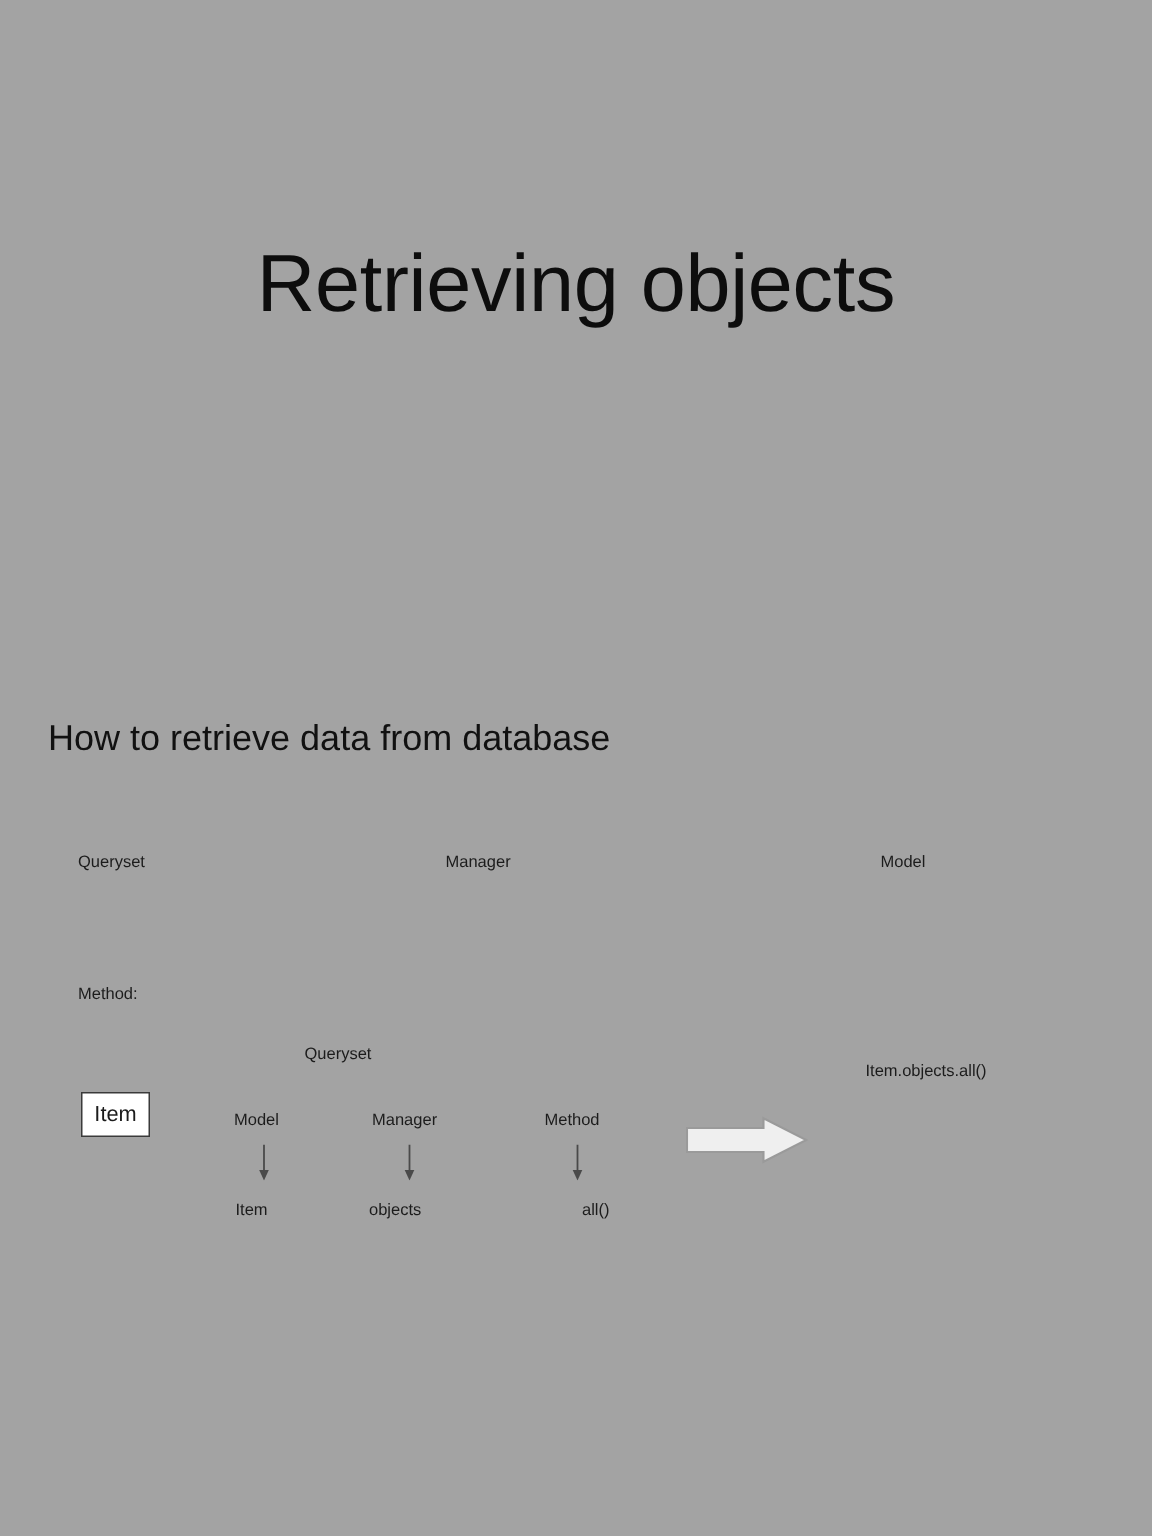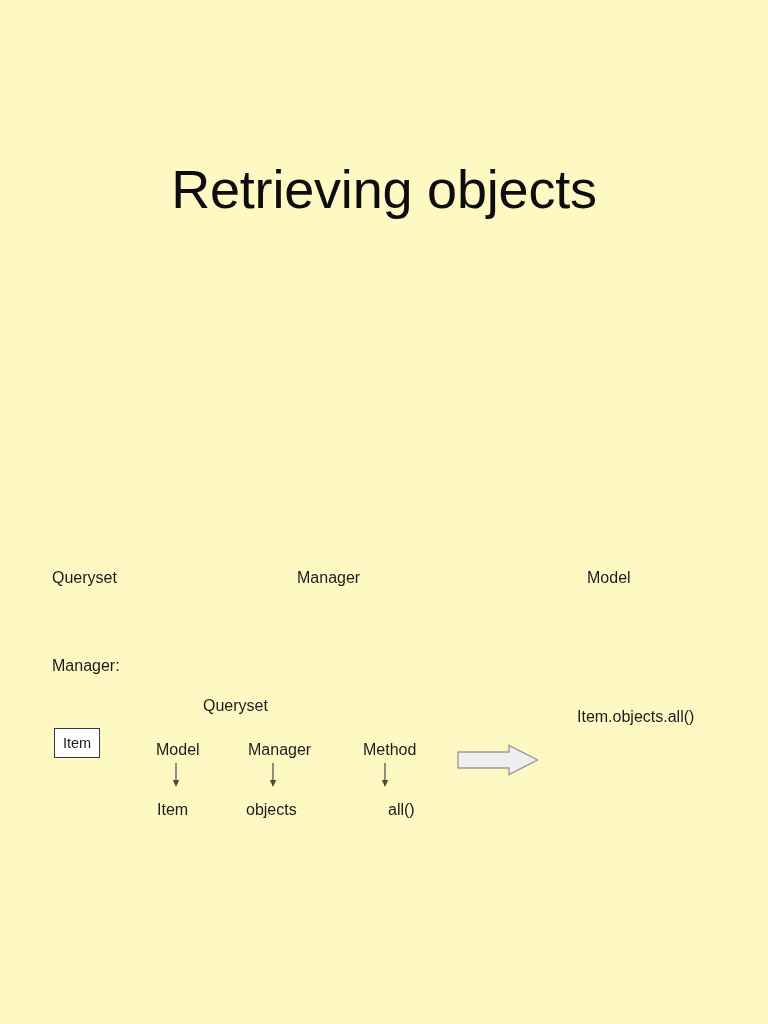--- a/index.html
+++ b/index.html
@@ -10,21 +10,21 @@
   }
   body {
     font-family: "Liberation Sans", sans-serif;
     color: #111111;
     -webkit-font-smoothing: antialiased;
   }
   .slide {
     position: relative;
     width: 768px;
     height: 1024px;
-    background: #fef9c3;
+    background: #a3a3a3;
     overflow: hidden;
   }
 
   
   .slide-title {
     position: absolute;
     left: 0;
     top: 160px;
     width: 768px;
     text-align: center;
@@ -43,21 +43,21 @@
     top: 479px;
     font-size: 24px;
     font-weight: 400;
     color: #111111;
     white-space: nowrap;
   }
 
   
   .lbl {
     position: absolute;
-    font-size: 16px;
+    font-size: 11px;
     font-weight: 400;
     color: #1c1c1c;
     white-space: nowrap;
     line-height: 1;
   }
 
   
   .concept-queryset { left: 52px;  top: 570px; }
   .concept-manager  { left: 297px; top: 570px; }
   .concept-model    { left: 587px; top: 570px; }
@@ -121,26 +121,27 @@
   
   .result-text { left: 577px; top: 709px; }
 </style>
 </head>
 <body>
 
 <div class="slide">
 
   <div class="slide-title">Retrieving objects</div>
 
+  <div class="subtitle">How to retrieve data from database</div>
 
   <div class="lbl concept-queryset">Queryset</div>
   <div class="lbl concept-manager">Manager</div>
   <div class="lbl concept-model">Model</div>
 
-  <div class="lbl example-label">Manager:</div>
+  <div class="lbl example-label">Method:</div>
 
   <div class="lbl queryset-caption">Queryset</div>
 
   <div class="item-box">
     <span class="item-box-text">Item</span>
   </div>
 
   <div class="lbl col-head-0">Model</div>
   <div class="lbl col-head-1">Manager</div>
   <div class="lbl col-head-2">Method</div>

